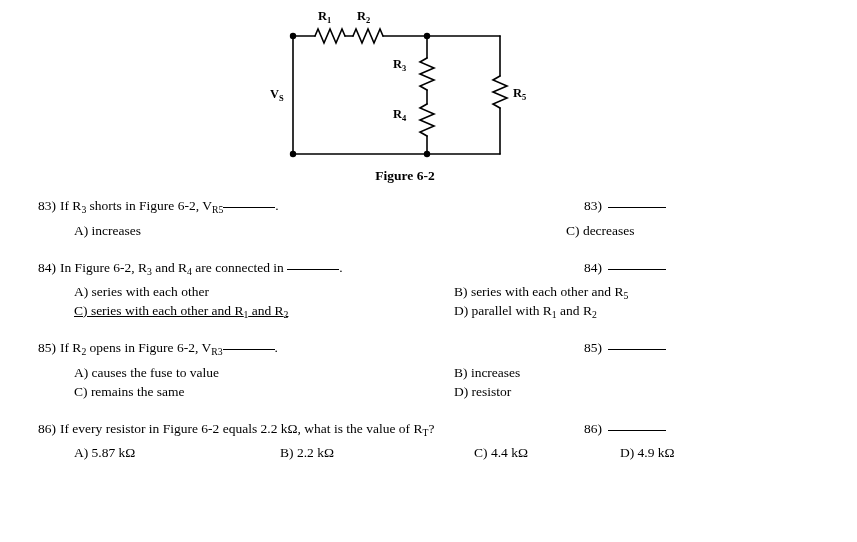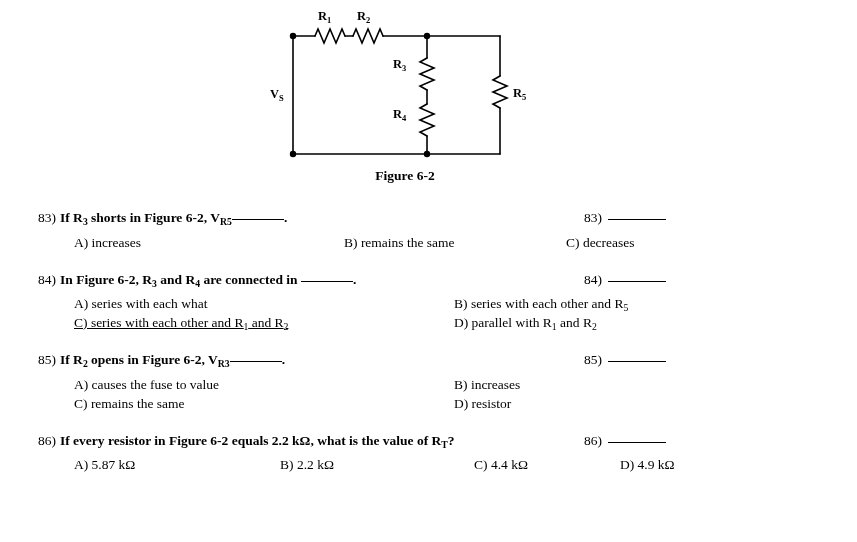--- a/index.html
+++ b/index.html
@@ -38,42 +38,41 @@
     text-align: center;
     font-size: 13.5px;
     font-weight: bold;
     font-family: "Liberation Serif", serif;
   }
 
   
   .questions {
     position: absolute;
     left: 0;
-    top: 208px;
+    top: 196px;
     width: 701px;
   }
   .q-block {
     position: relative;
     padding: 0 0 0 38px;
     margin-bottom: 14px;
     font-size: 13.5px;
     line-height: 1.42;
   }
   .q-num {
     position: absolute;
     left: 38px;
     top: 0;
     width: 22px;
     text-align: left;
   }
   .q-stem {
     position: relative;
     padding-left: 22px;
     white-space: nowrap;
-    font-weight: bold;
   }
   .opts {
     position: relative;
     margin-top: 4px;
     padding-left: 36px;
   }
   .opt-row {
     position: relative;
     height: 19px;
     white-space: nowrap;
@@ -172,37 +171,36 @@
   <div class="questions">
 
     <div class="q-block" style="margin-bottom:18px;">
       <span class="q-num">83)</span>
       <div class="q-stem">
         <span>If R</span><sub>3</sub><span> shorts in Figure 6-2, V</span><sub>R5</sub><span class="blank"></span><span>.</span>
       </div>
       <div class="opts">
         <div class="opt-row">
           <span class="opt" style="left:0px;">A) increases</span>
-          <span class="opt" style="left:270px;">B) remains the same</span>
           <span class="opt" style="left:492px;">C) decreases</span>
         </div>
       </div>
       <div class="ans">
         <span>83)</span><span class="rule"></span>
       </div>
     </div>
 
     <div class="q-block" style="margin-bottom:18px;">
       <span class="q-num">84)</span>
       <div class="q-stem">
         <span>In Figure 6-2, R</span><sub>3</sub><span> and R</span><sub>4</sub><span> are connected in </span><span class="blank"></span><span>.</span>
       </div>
       <div class="opts">
         <div class="opt-row">
-          <span class="opt" style="left:0px;">A) series with each what</span>
+          <span class="opt" style="left:0px;">A) series with each other</span>
           <span class="opt" style="left:380px;"><span>B) series with each other and R</span><sub>5</sub></span>
         </div>
         <div class="opt-row">
           <span class="opt" style="left:0px;text-decoration:underline;"><span>C) series with each other and R</span><sub>1</sub><span> and R</span><sub>2</sub></span>
           <span class="opt" style="left:380px;"><span>D) parallel with R</span><sub>1</sub><span> and R</span><sub>2</sub></span>
         </div>
       </div>
       <div class="ans">
         <span>84)</span><span class="rule"></span>
       </div>

